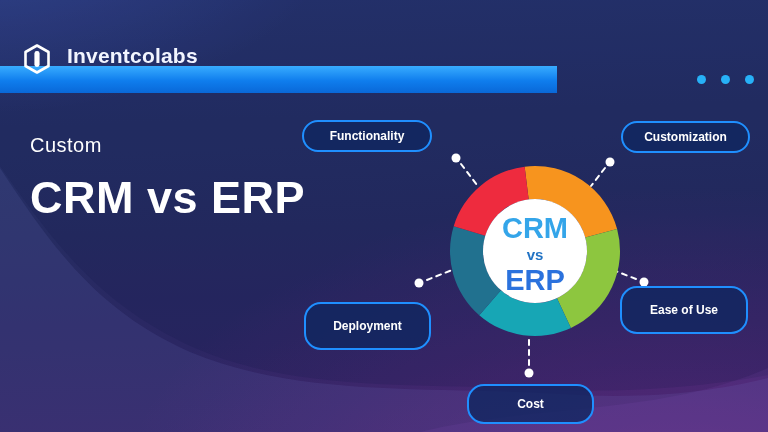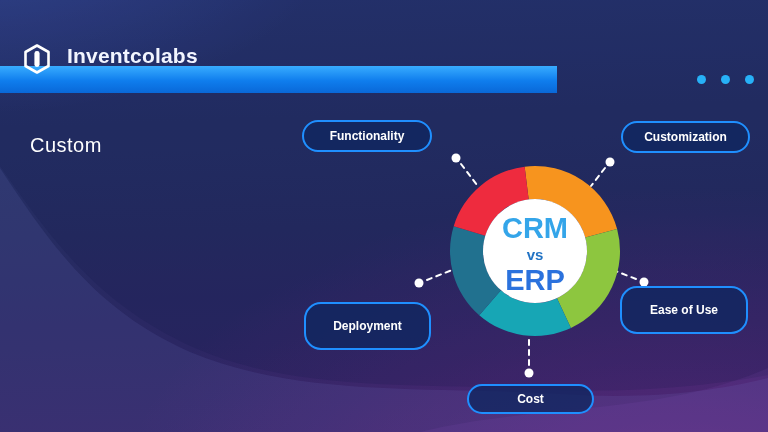--- a/index.html
+++ b/index.html
@@ -26,21 +26,21 @@
   .title-line2{font-size:45px;font-weight:800;letter-spacing:0.5px;margin-top:15px;}
   .pill{
     position:absolute;z-index:3;display:flex;align-items:center;justify-content:center;
     border:2px solid #1f8fff;border-radius:17px;background:rgba(16,39,96,0.78);
     color:#ffffff;font-size:12px;font-weight:700;box-sizing:border-box;cursor:pointer;
   }
   .pill-functionality{left:302px;top:120px;width:130px;height:32px;}
   .pill-customization{left:621px;top:121px;width:129px;height:32px;}
   .pill-deployment{left:304px;top:302px;width:127px;height:48px;}
   .pill-ease{left:620px;top:286px;width:128px;height:48px;}
-  .pill-cost{left:467px;top:384px;width:127px;height:30px;}
+  .pill-cost{left:467px;top:384px;width:127px;height:40px;}
   .connector{stroke:#ffffff;stroke-width:2;stroke-dasharray:5 5;stroke-linecap:round;fill:none;}
   .connector-dot{fill:#ffffff;}
   .center-big{font-size:29px;font-weight:800;}
   .center-small{font-size:15px;font-weight:800;}
 </style>
 </head>
 <body>
 
 <div class="stage">
 
@@ -61,20 +61,21 @@
   <div class="accent-bar"></div>
 
   <div class="dots">
     <span class="dot" style="background:#27b1f7;"></span>
     <span class="dot" style="background:#27b1f7;"></span>
     <span class="dot" style="background:#27b1f7;"></span>
   </div>
 
   <div class="title-block">
     <div class="title-line1">Custom</div>
+    <div class="title-line2">CRM vs ERP</div>
   </div>
 
   <svg class="diagram" viewBox="0 0 768 432">
 
     <g>
       <line class="connector" x1="461" y1="164" x2="477" y2="185"></line>
       <circle class="connector-dot" cx="456" cy="158" r="4.5"></circle>
 
       <line class="connector" x1="605" y1="168" x2="591" y2="186"></line>
       <circle class="connector-dot" cx="610" cy="162" r="4.5"></circle>

